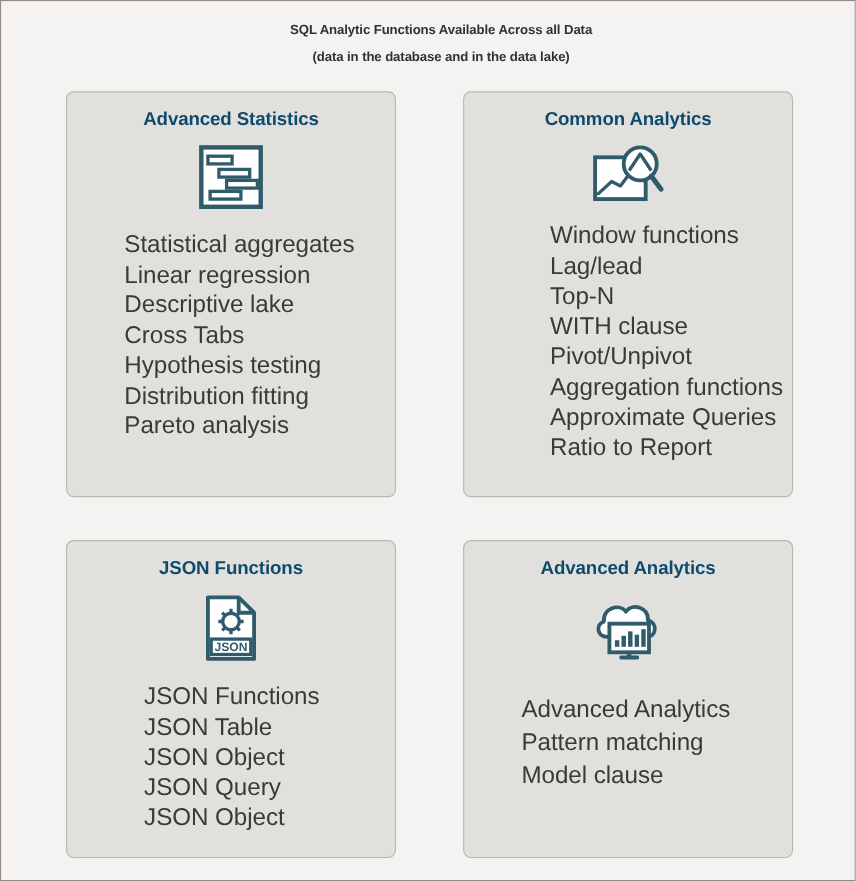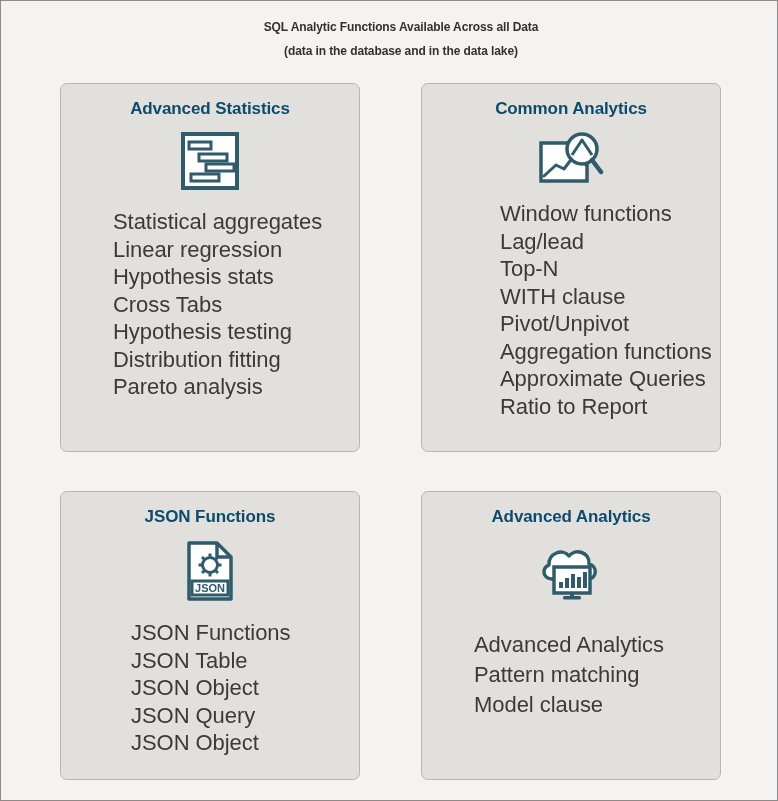--- a/index.html
+++ b/index.html
@@ -113,21 +113,21 @@
           <rect x="4" y="4" width="54" height="54" fill="#ffffff" stroke="#2f5b6b" stroke-width="4"></rect>
           <rect x="10" y="12" width="22" height="7" fill="#ffffff" stroke="#2f5b6b" stroke-width="3"></rect>
           <rect x="20" y="24" width="28" height="7" fill="#ffffff" stroke="#2f5b6b" stroke-width="3"></rect>
           <rect x="27" y="34" width="28" height="7" fill="#ffffff" stroke="#2f5b6b" stroke-width="3"></rect>
           <rect x="12" y="44" width="28" height="7" fill="#ffffff" stroke="#2f5b6b" stroke-width="3"></rect>
         </svg>
       </div>
       <ul class="panel-list">
         <li>Statistical aggregates</li>
         <li>Linear regression</li>
-        <li>Hypothesis stats</li>
+        <li>Descriptive lake</li>
         <li>Cross Tabs</li>
         <li>Hypothesis testing</li>
         <li>Distribution fitting</li>
         <li>Pareto analysis</li>
       </ul>
     </div>
 
     <div class="panel p-common">
       <div class="panel-title">Common Analytics</div>
       <div class="panel-icon">

